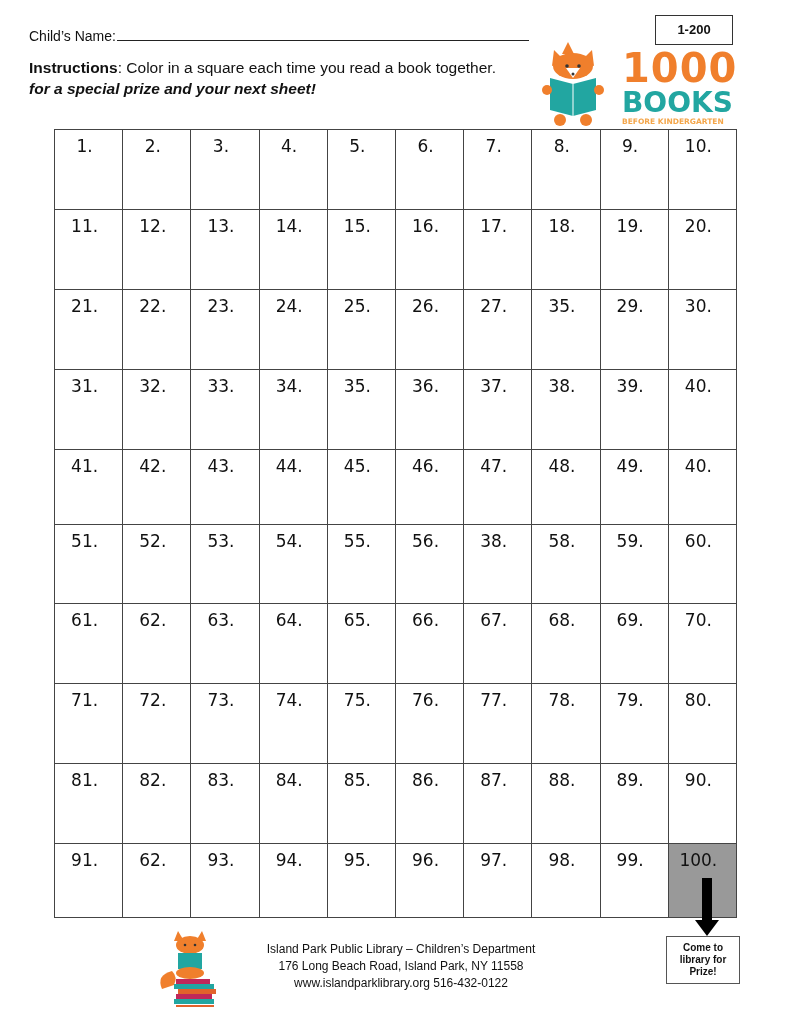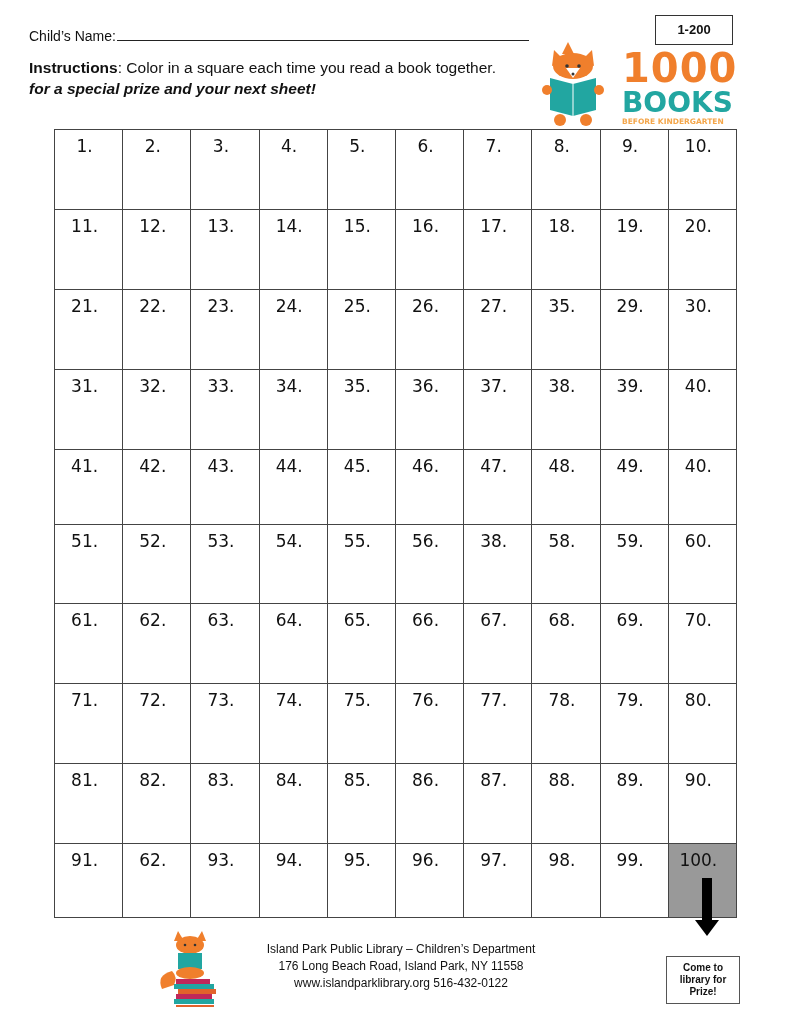--- a/index.html
+++ b/index.html
@@ -10,21 +10,21 @@
   #instructions { left:29px; top:57px; font-size:15.5px; line-height:21px; width:520px; }
   #instructions b.lbl { font-weight:bold; }
   #instructions .emph { font-weight:bold; font-style:italic; display:block; white-space:nowrap; }
   #range-box { left:655px; top:15px; width:76px; height:28px; border:1px solid #333; text-align:center; line-height:28px; font-weight:bold; font-size:13px; }
   #logo { left:540px; top:40px; width:210px; height:88px; }
   #grid { left:54px; top:129px; width:683px; height:788px; border-collapse:collapse; table-layout:fixed; }
   #grid td { border:1px solid #444; vertical-align:top; padding:0; font-family:"DejaVu Sans", sans-serif; font-size:17px; text-align:center; }
   #grid td span { display:block; padding-top:6px; padding-right:8px; }
   #grid td.prize { background:#999999; position:relative; }
   #arrow { left:695px; top:878px; width:24px; height:58px; }
-  #prize-box { left:666px; top:936px; width:72px; height:46px; border:1px solid #555; font-size:10px; font-weight:bold; text-align:center; line-height:12px; display:flex; align-items:center; justify-content:center;margin-top:20px; }
+  #prize-box { left:666px; top:936px; width:72px; height:46px; border:1px solid #555; font-size:10px; font-weight:bold; text-align:center; line-height:12px; display:flex; align-items:center; justify-content:center; }
   #footer-fox { left:156px; top:927px; width:70px; height:85px; }
   #footer-text { left:236px; top:941px; width:330px; text-align:center; font-size:12px; line-height:17px; }
 </style>
 </head>
 <body>
 
 <div id="childname" class="abs">
   <span>Child’s Name:</span><span class="line"></span>
 </div>
 

